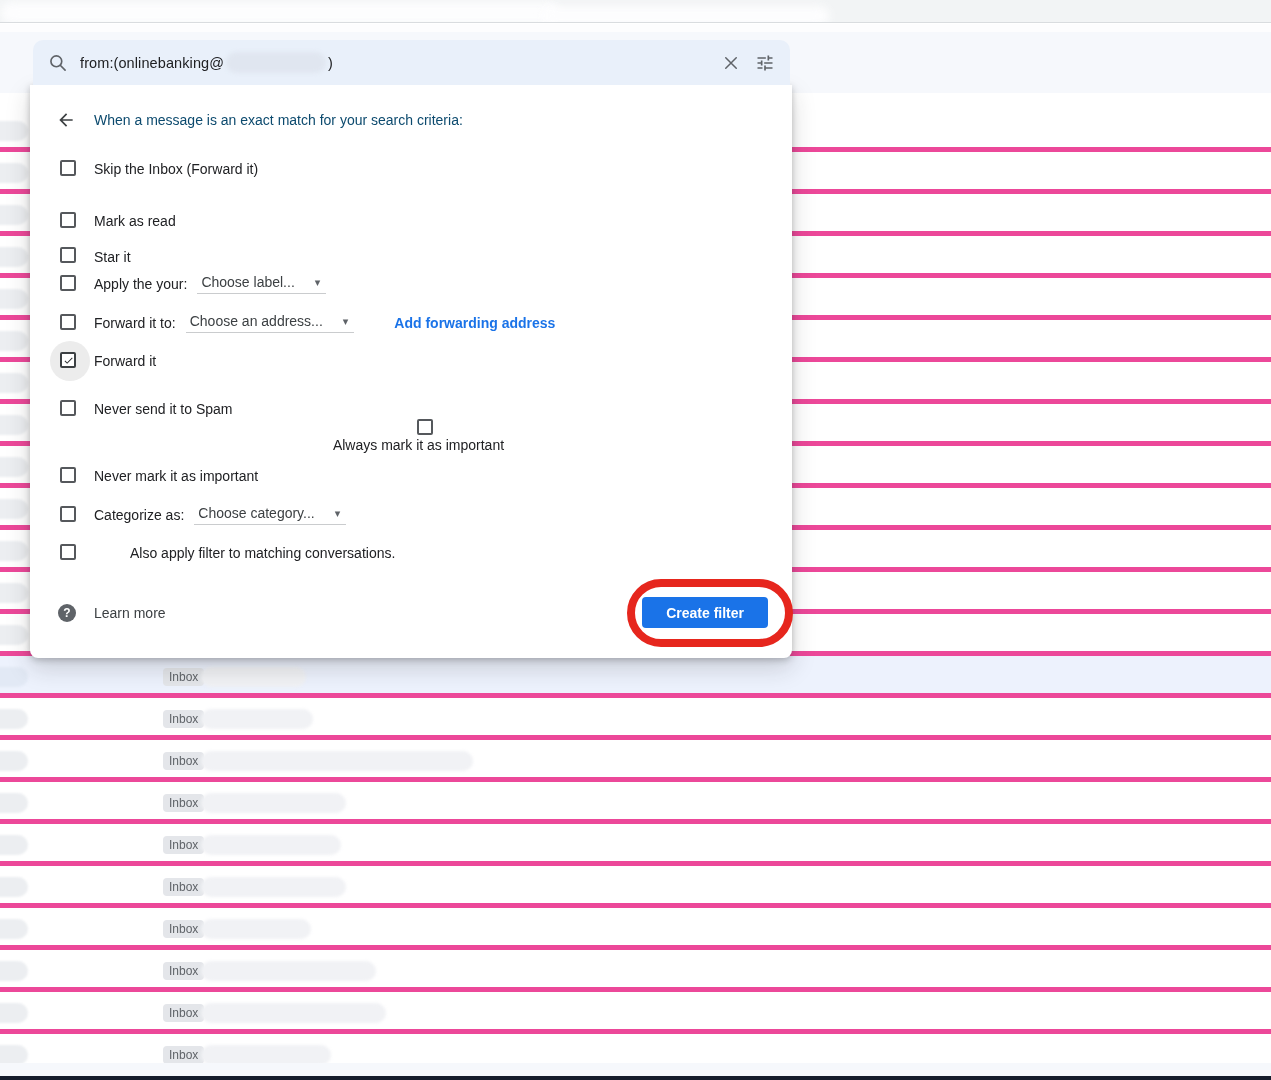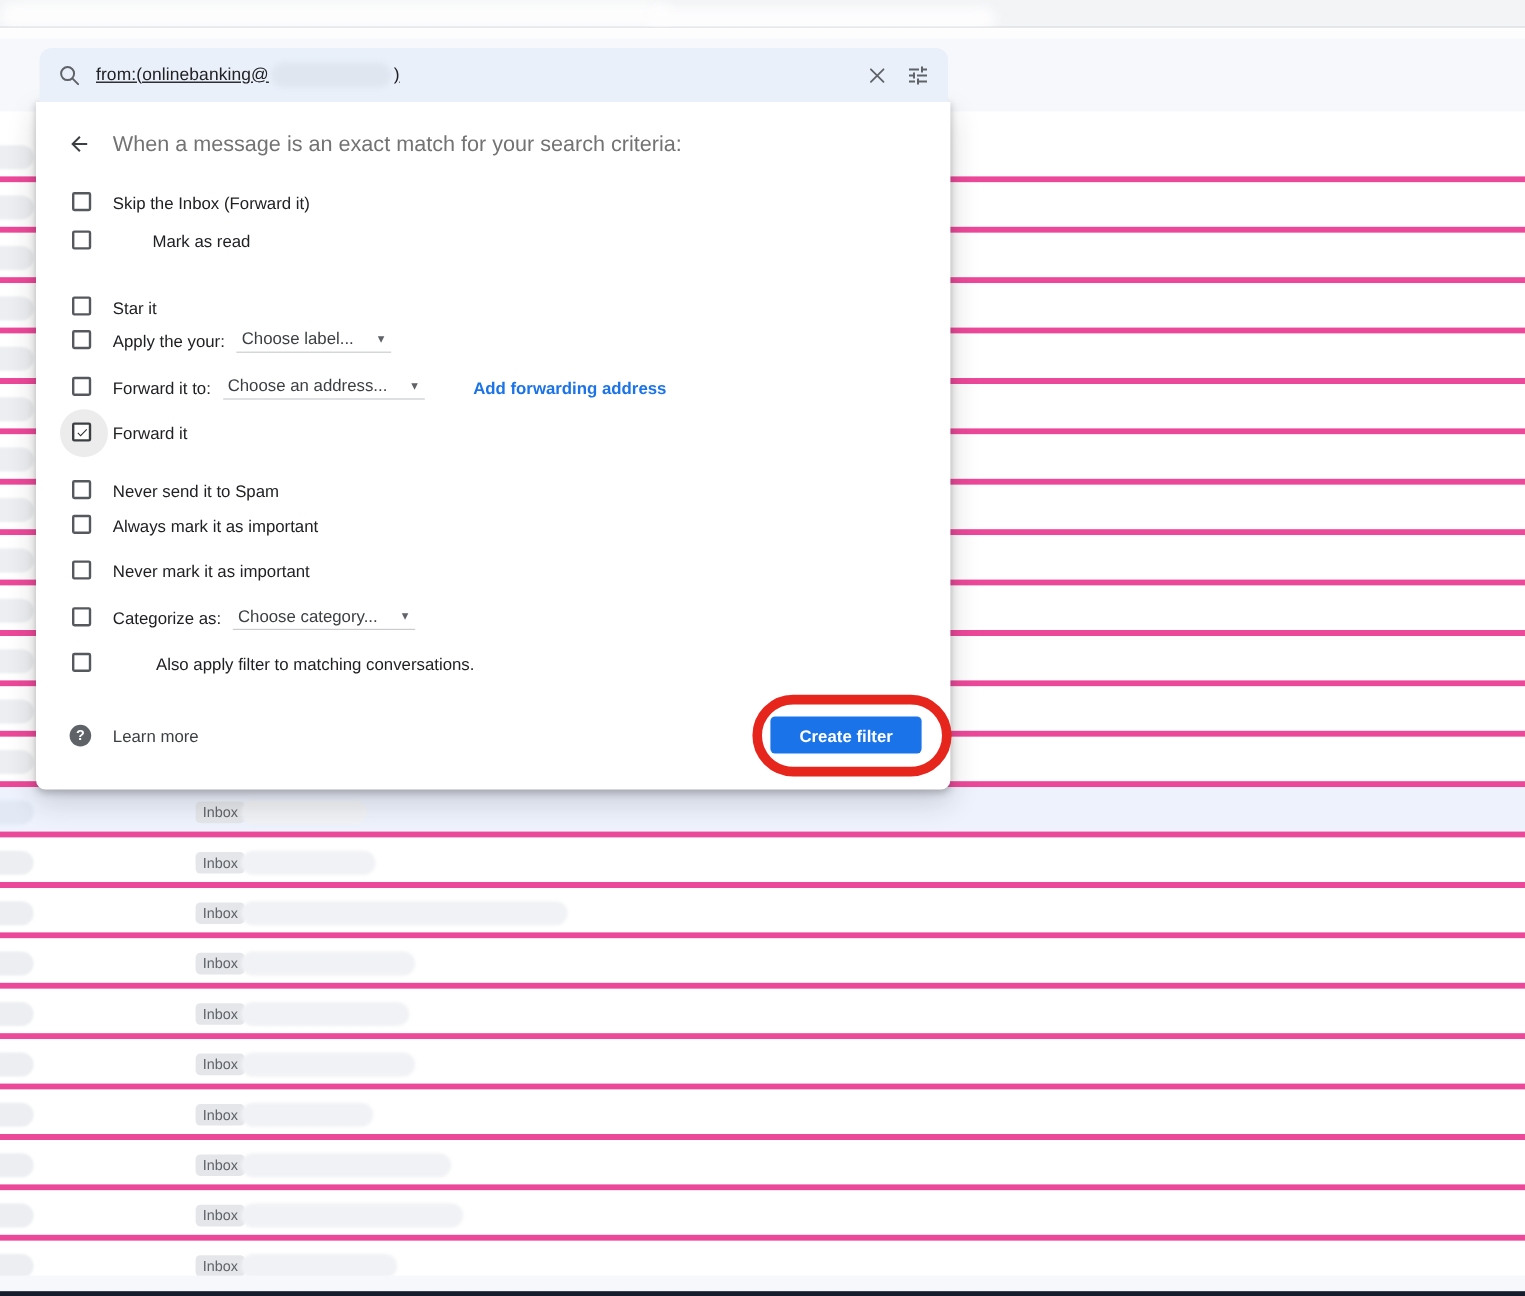--- a/index.html
+++ b/index.html
@@ -27,41 +27,41 @@
                 background:#e4e6ea; color:#5f6368; font-size:12px; line-height:18px;
                 border-radius:4px; }
   .subject-blob { position:absolute; left:201px; top:11px; height:20px;
                   border-radius:10px; background:#f1f2f5; filter:blur(1.5px); }
 
   #bottom-band { left:0; top:1063px; width:1271px; height:13px; background:#f6f8fc; }
   #bottom-bar  { left:0; top:1076px; width:1271px; height:4px; background:#151d2c; }
 
   
   #search-bar { left:33px; top:40px; width:757px; height:45px; background:#e9f0fa;
-                border-radius:10px 10px 0 0; display:flex; align-items:center; z-index:6;text-decoration:underline; }
+                border-radius:10px 10px 0 0; display:flex; align-items:center; z-index:6; }
   #search-bar svg { flex:none; }
   #search-icon { margin-left:15px; }
   #search-query { display:flex; align-items:center; margin-left:12px; font-size:14.5px;
                   color:#202124; letter-spacing:.1px; white-space:nowrap; }
   #query-redaction { display:inline-block; width:100px; height:21px; border-radius:11px;
                      background:#e0e6f0; filter:blur(2px); margin:0 2px; }
   #search-spacer { flex:1; }
   .bar-icon-btn { width:34px; height:34px; display:flex; align-items:center; justify-content:center;
                   cursor:pointer; flex:none; }
   #tune-btn { margin-right:8px; }
 
   
   #filter-dialog { left:30px; top:85px; width:762px; height:573px; background:#fff;
                    border-radius:0 0 8px 8px; z-index:5;
                    box-shadow:0 2px 6px rgba(32,33,36,.25), 0 10px 24px rgba(32,33,36,.18); }
   #dlg-header { position:absolute; left:0; top:20px; height:30px; width:100%;
                 display:flex; align-items:center; }
   #back-btn { margin-left:22px; width:28px; height:28px; display:flex; align-items:center;
               justify-content:center; cursor:pointer; }
-  #dlg-title { margin-left:14px; font-size:18px; color:#737373; }
+  #dlg-title { margin-left:14px; font-size:14px; color:#0c4a6e; }
 
   .opt-row { position:absolute; left:0; width:100%; height:39px; display:flex; align-items:center; }
   .cb-wrap { position:relative; margin-left:30px; width:19px; height:19px; flex:none; }
   .cb-wrap.ring::before { content:''; position:absolute; left:50%; top:50%; width:40px; height:40px;
                           margin:-20px 0 0 -20px; border-radius:50%; background:#ececec; }
   .cb { position:absolute; left:0; top:1px; width:16px; height:16px; border:2px solid #55585c;
         border-radius:2px; background:#fff; cursor:pointer; z-index:1;
         display:flex; align-items:center; justify-content:center; }
   .cb svg { display:none; }
   .cb.checked { border-color:#3c4043; }
@@ -229,21 +229,21 @@
       <span id="dlg-title">When a message is an exact match for your search criteria:</span>
     </div>
 
     <div id="options-host">
         <div class="opt-row" style="top: 64px;">
           <div class="cb-wrap">
             <div class="cb"></div>
           </div>
           <span class="opt-label">Skip the Inbox (Forward it)</span>
         </div>
-        <div class="opt-row" style="top: 96px; gap: 33px;">
+        <div class="opt-row" style="top: 116px;">
           <div class="cb-wrap">
             <div class="cb"></div>
           </div>
           <span class="opt-label">Mark as read</span>
         </div>
         <div class="opt-row" style="top: 141px; align-items: flex-end;">
           <div class="cb-wrap">
             <div class="cb"></div>
           </div>
           <span class="opt-label">Star it</span>
@@ -278,21 +278,21 @@
             </div>
           </div>
           <span class="opt-label">Forward it</span>
         </div>
         <div class="opt-row" style="top: 304px;">
           <div class="cb-wrap">
             <div class="cb"></div>
           </div>
           <span class="opt-label">Never send it to Spam</span>
         </div>
-        <div class="opt-row" style="top: 333px;">
+        <div class="opt-row" style="top: 333px; flex-direction: column;">
           <div class="cb-wrap">
             <div class="cb"></div>
           </div>
           <span class="opt-label">Always mark it as important</span>
         </div>
         <div class="opt-row" style="top: 371px;">
           <div class="cb-wrap">
             <div class="cb"></div>
           </div>
           <span class="opt-label">Never mark it as important</span>

